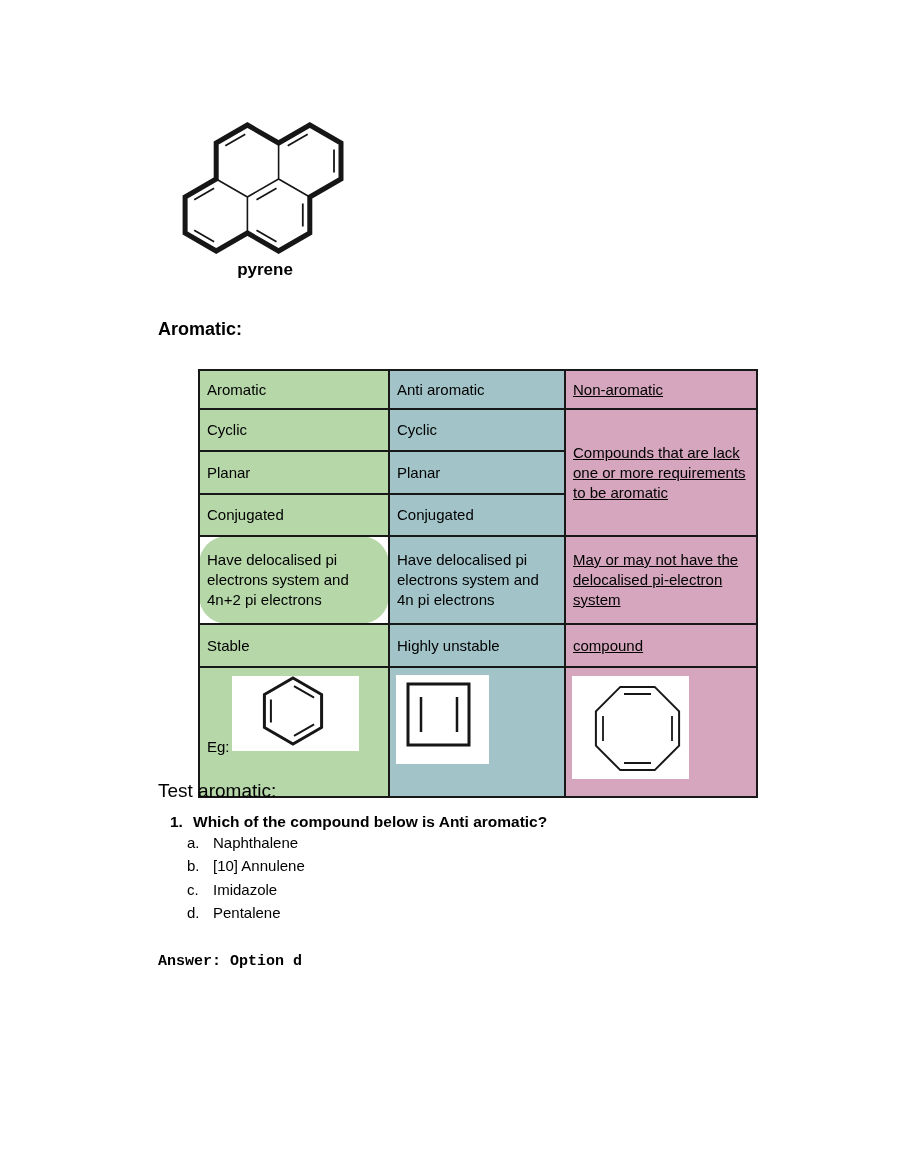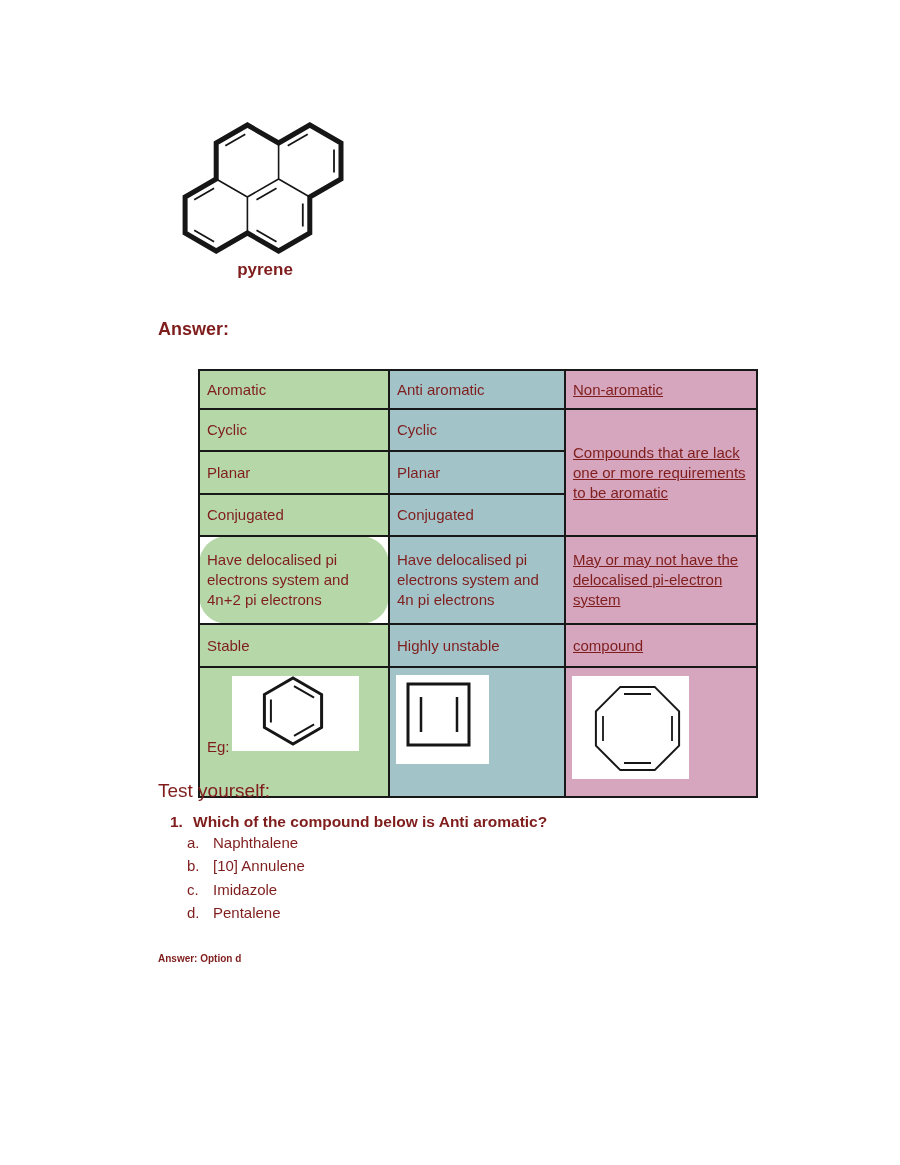--- a/index.html
+++ b/index.html
@@ -1,18 +1,18 @@
 <!DOCTYPE html>
 <html><head>
 <meta charset="utf-8">
 <style>
   html,body { margin:0; padding:0; background:#e8e8e8; }
   .page {
     position:relative; width:900px; height:1165px; background:#ffffff;
-    font-family:"Liberation Sans", sans-serif; color:#7f1d1d; overflow:hidden;
+    font-family:"Liberation Sans", sans-serif; color:#000000; overflow:hidden;
     margin:0 auto;
   }
   .abs { position:absolute; }
 
   
   .pyrene-svg { left:175px; top:110px; }
   .pyrene-label { left:175px; top:260px; width:180px; text-align:center;
     font-size:17px; font-weight:700; }
 
   
@@ -35,21 +35,21 @@
   .whitebox { position:absolute; background:#ffffff; }
   .eg-label { position:absolute; left:7px; top:69px; font-size:15px; }
 
   
   .question-line { left:170px; top:813px; font-size:15.5px; font-weight:700;
     display:flex; }
   .qnum { width:23px; flex:none; }
   .options { left:187px; top:831px; font-size:15px; }
   .option-row { display:flex; line-height:23.4px; }
   .opt-letter { width:26px; flex:none; }
-  .answer-line { left:158px; top:953px; font-size:10px; font-weight:700; }
+  .answer-line { left:158px; top:953px; font-size:15px; font-weight:700;font-family:Liberation Mono, monospace; }
 
   svg { display:block; }
   .bond  { stroke:#161616; fill:none; }
 </style>
 </head>
 <body>
 
 <div class="page">
 
   <svg class="abs pyrene-svg" width="180" height="150" viewBox="0 0 180 150">
@@ -59,21 +59,21 @@
          M127.8,93.5 L127.8,116.5
          M101.5,131.7 L81.5,120.2
          M39.1,131.7 L19.2,120.2
          M19.2,89.8 L39.1,78.3
          M50.3,35.8 L70.3,24.3
          M112.7,35.8 L132.7,24.3
          M101.5,78.3 L81.5,89.8"></path>
   </svg>
   <div class="abs pyrene-label">pyrene</div>
 
-  <div class="abs summary-heading">Answer:</div>
+  <div class="abs summary-heading">Aromatic:</div>
 
   <div class="abs table-wrap">
     <table class="summary">
       <colgroup>
           <col style="width:190px">
           <col style="width:176px">
           <col style="width:192px">
         </colgroup>
       <tbody>
           <tr>
@@ -128,21 +128,21 @@
               <path class="bond" stroke-width="2" d="M48.3,10.9 L82.7,10.9 L107.1,35.3 L107.1,69.7 L82.7,94.1 L48.3,94.1 L23.9,69.7 L23.9,35.3 Z"></path>
               <path class="bond" stroke-width="1.8" d="M52,18 L79,18 M52,87 L79,87 M31,40 L31,65 M100,40 L100,65"></path>
             </svg>
           </div>
         </td>
       </tr>
     </tbody>
       </table>
   </div>
 
-  <div class="abs quiz-heading">Test yourself:</div>
+  <div class="abs quiz-heading">Test aromatic:</div>
 
   <div class="abs question-line">
     <span class="qnum">1.</span>
     <span>Which of the compound below is Anti aromatic?</span>
   </div>
 
   <div class="abs options">
     <div class="option-row">
       <span class="opt-letter">a.</span>
       <span>Naphthalene</span>

